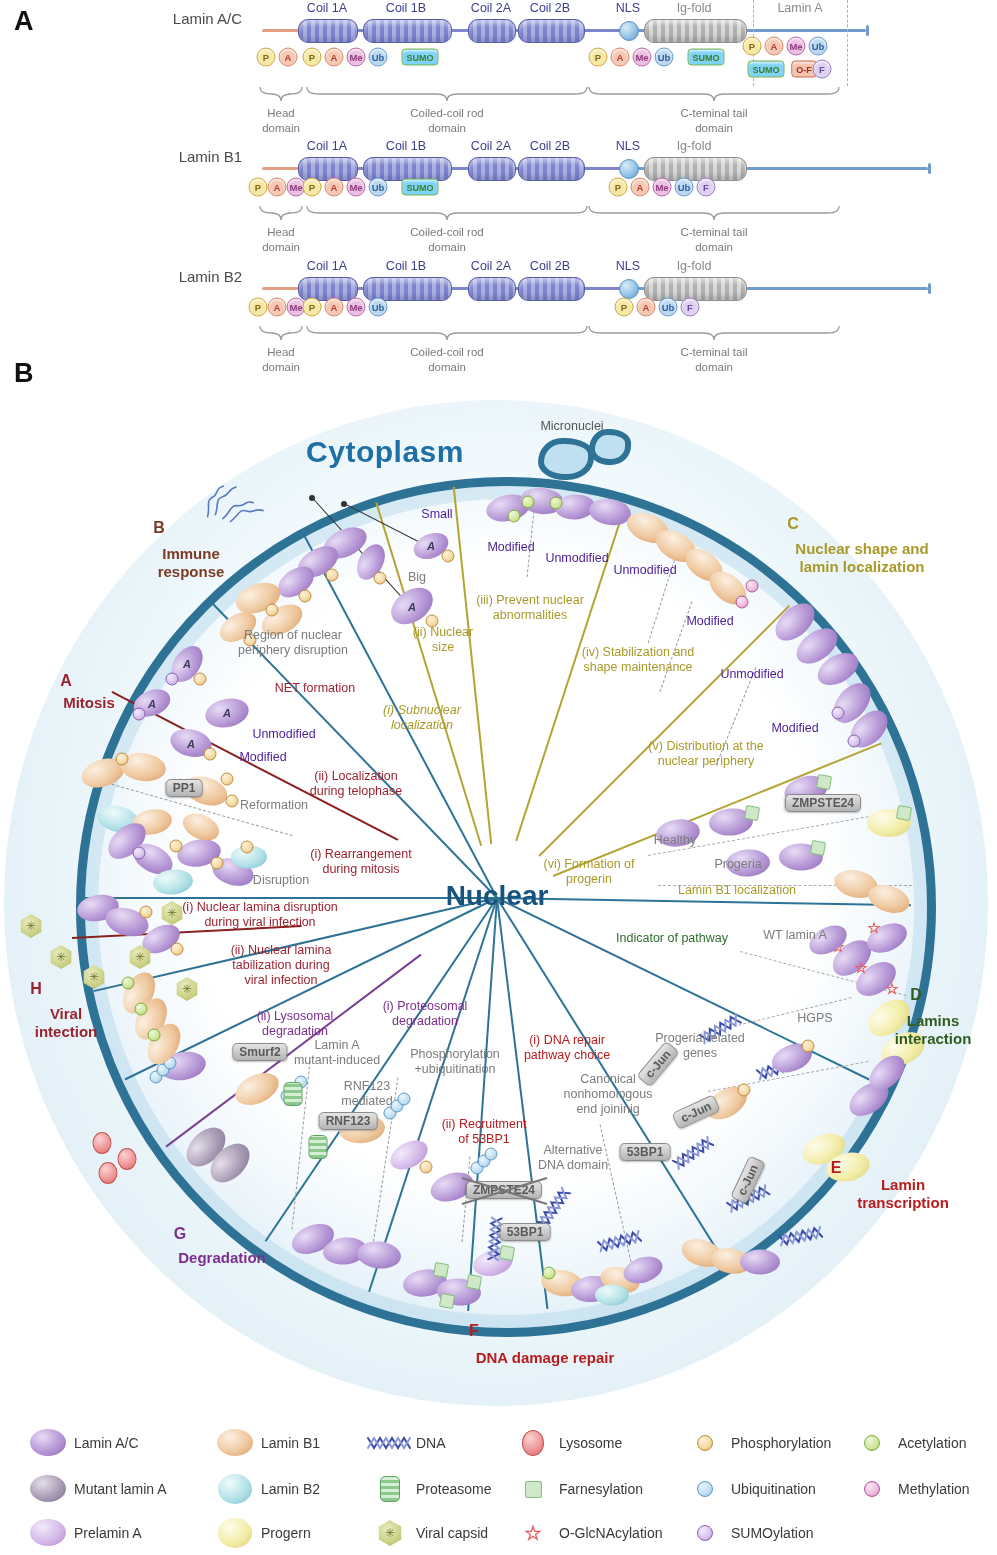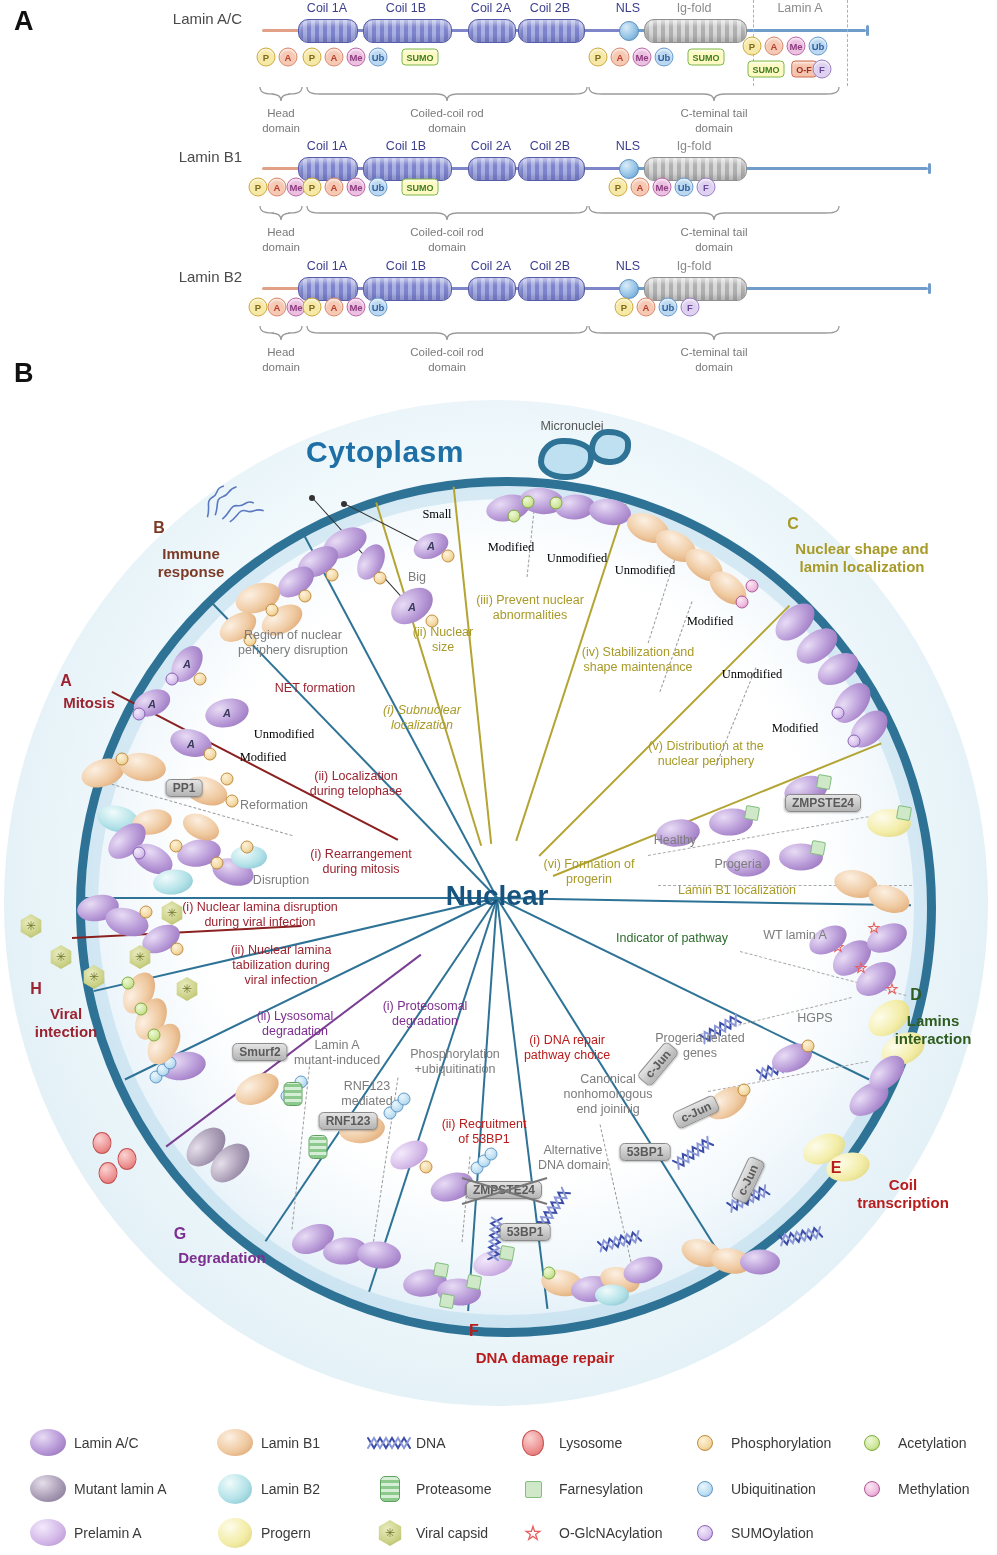--- a/index.html
+++ b/index.html
@@ -20,37 +20,37 @@
   .dlabel.gray{color:#8a8a8a;}
   .mod{position:absolute;width:17px;height:17px;border-radius:50%;transform:translate(-50%,-50%);
        display:flex;align-items:center;justify-content:center;font-size:9.5px;font-weight:bold;
        box-shadow:inset 0 2px 2px rgba(255,255,255,.65);}
   .mod.rect{width:auto;height:15px;border-radius:4px;padding:0 4px;font-size:9px;}
   .m-P{background:#f6e8a6;border:1px solid #cfa93c;color:#7d6a1d;}
   .m-A{background:#f5c9b4;border:1px solid #d98a6e;color:#b5402f;}
   .m-Me{background:#ecc0e0;border:1px solid #bb6aaa;color:#8e3c80;}
   .m-Ub{background:#bcd8f0;border:1px solid #6a9cd0;color:#2f5f9e;}
   .m-F{background:#ded2f0;border:1px solid #9b7fc4;color:#6a4a9e;}
-  .m-SUMO{background:#fef9c3;border:1px solid #7ab648;color:#3f7d1e;}
+  .m-SUMO{background:#7dd3fc;border:1px solid #7ab648;color:#3f7d1e;}
   .m-OF{background:#f5c4ae;border:1px solid #cc6a50;color:#a03020;}
   .brace{position:absolute;}
   .blabel{position:absolute;transform:translate(-50%,0);font-size:11.5px;color:#7a7a7a;
           text-align:center;line-height:1.3;white-space:pre-line;}
   .dashv{position:absolute;width:0;border-left:1.5px dashed #b0b0b0;}
   
   .halo{position:absolute;left:4px;top:400px;width:984px;height:1006px;border-radius:50%;
         background:radial-gradient(ellipse at 50% 46%,#f1f9fc 52%,#e2f0f6 74%,#d3e8f1 100%);}
   .nucleus{position:absolute;left:76px;top:477px;width:842px;height:842px;border-radius:50%;
         border:9px solid #2e7396;
         background:radial-gradient(circle at 50% 46%,#ffffff 0%,#ffffff 50%,#eef6fb 66%,#d2e7f3 84%,#b9dcee 98%);
         box-shadow:inset 0 0 0 13px rgba(160,205,230,.35);}
   .line{position:absolute;transform-origin:0 50%;}
   .lbl{position:absolute;transform:translate(-50%,-50%);text-align:center;font-size:12.5px;
        line-height:1.18;white-space:pre-line;}
-  .t-blk{color:#000000;font-family:Liberation Serif, serif;} .t-gray{color:#7c7c7c;} .t-dark{color:#555;}
+  .t-blk{color:#4c1d95;} .t-gray{color:#7c7c7c;} .t-dark{color:#555;}
   .t-olive{color:#a89a28;} .t-red{color:#9b2330;} .t-brown{color:#7b3a25;}
   .t-green{color:#2e6b2e;} .t-dgreen{color:#2f5d1f;} .t-navy{color:#b91c1c;}
   .t-purple{color:#7c2e8e;}
   .t-sec{font-weight:bold;font-size:15px;}
   .t-letter{font-weight:bold;font-size:16px;}
   .t-cyto{font-weight:bold;font-size:30px;color:#1d6fa6;letter-spacing:.5px;}
   .t-nuc{font-weight:bold;font-size:28px;color:#16537e;}
   .badge{position:absolute;transform:translate(-50%,-50%);background:linear-gradient(#e4e4e4,#b4b4b4);
        border:1px solid #8a8a8a;border-radius:5px;padding:1px 6px;font-size:12px;font-weight:bold;
        color:#5a5a5a;box-shadow:0 1px 2px rgba(0,0,0,.25);white-space:nowrap;}
@@ -540,21 +540,21 @@
         <div class="lbl t-dgreen t-letter" style="left: 916px; top: 995px;">D</div>
         <div class="lbl t-dgreen t-sec" style="left: 933px; top: 1030px;">Lamins
 interaction</div>
         <div class="lbl t-gray" style="left: 700px; top: 1046px;">Progeria-related
 genes</div>
         <div class="badge" style="left: 658px; top: 1064px; transform: translate(-50%, -50%) rotate(-50deg);">c-Jun</div>
         <div class="badge" style="left: 696px; top: 1112px; transform: translate(-50%, -50%) rotate(-25deg);">c-Jun</div>
         <div class="badge" style="left: 748px; top: 1180px; transform: translate(-50%, -50%) rotate(-65deg);">c-Jun</div>
         <div class="badge" style="left: 645px; top: 1152px;">53BP1</div>
         <div class="lbl t-navy t-letter" style="left: 836px; top: 1168px;">E</div>
-        <div class="lbl t-navy t-sec" style="left: 903px; top: 1194px;">Coil transcription</div>
+        <div class="lbl t-navy t-sec" style="left: 903px; top: 1194px;">Lamin transcription</div>
         <div class="lbl t-navy" style="left: 567px; top: 1048px;">(i) DNA repair
 pathway choice</div>
         <div class="lbl t-gray" style="left: 608px; top: 1094px;">Canonical
 nonhomologous
 end joininig</div>
         <div class="lbl t-gray" style="left: 573px; top: 1158px;">Alternative
 DNA domain</div>
         <div class="lbl t-navy" style="left: 484px; top: 1132px;">(ii) Recruitment
 of 53BP1</div>
         <div class="lbl t-gray" style="left: 455px; top: 1062px;">Phosphorylation

